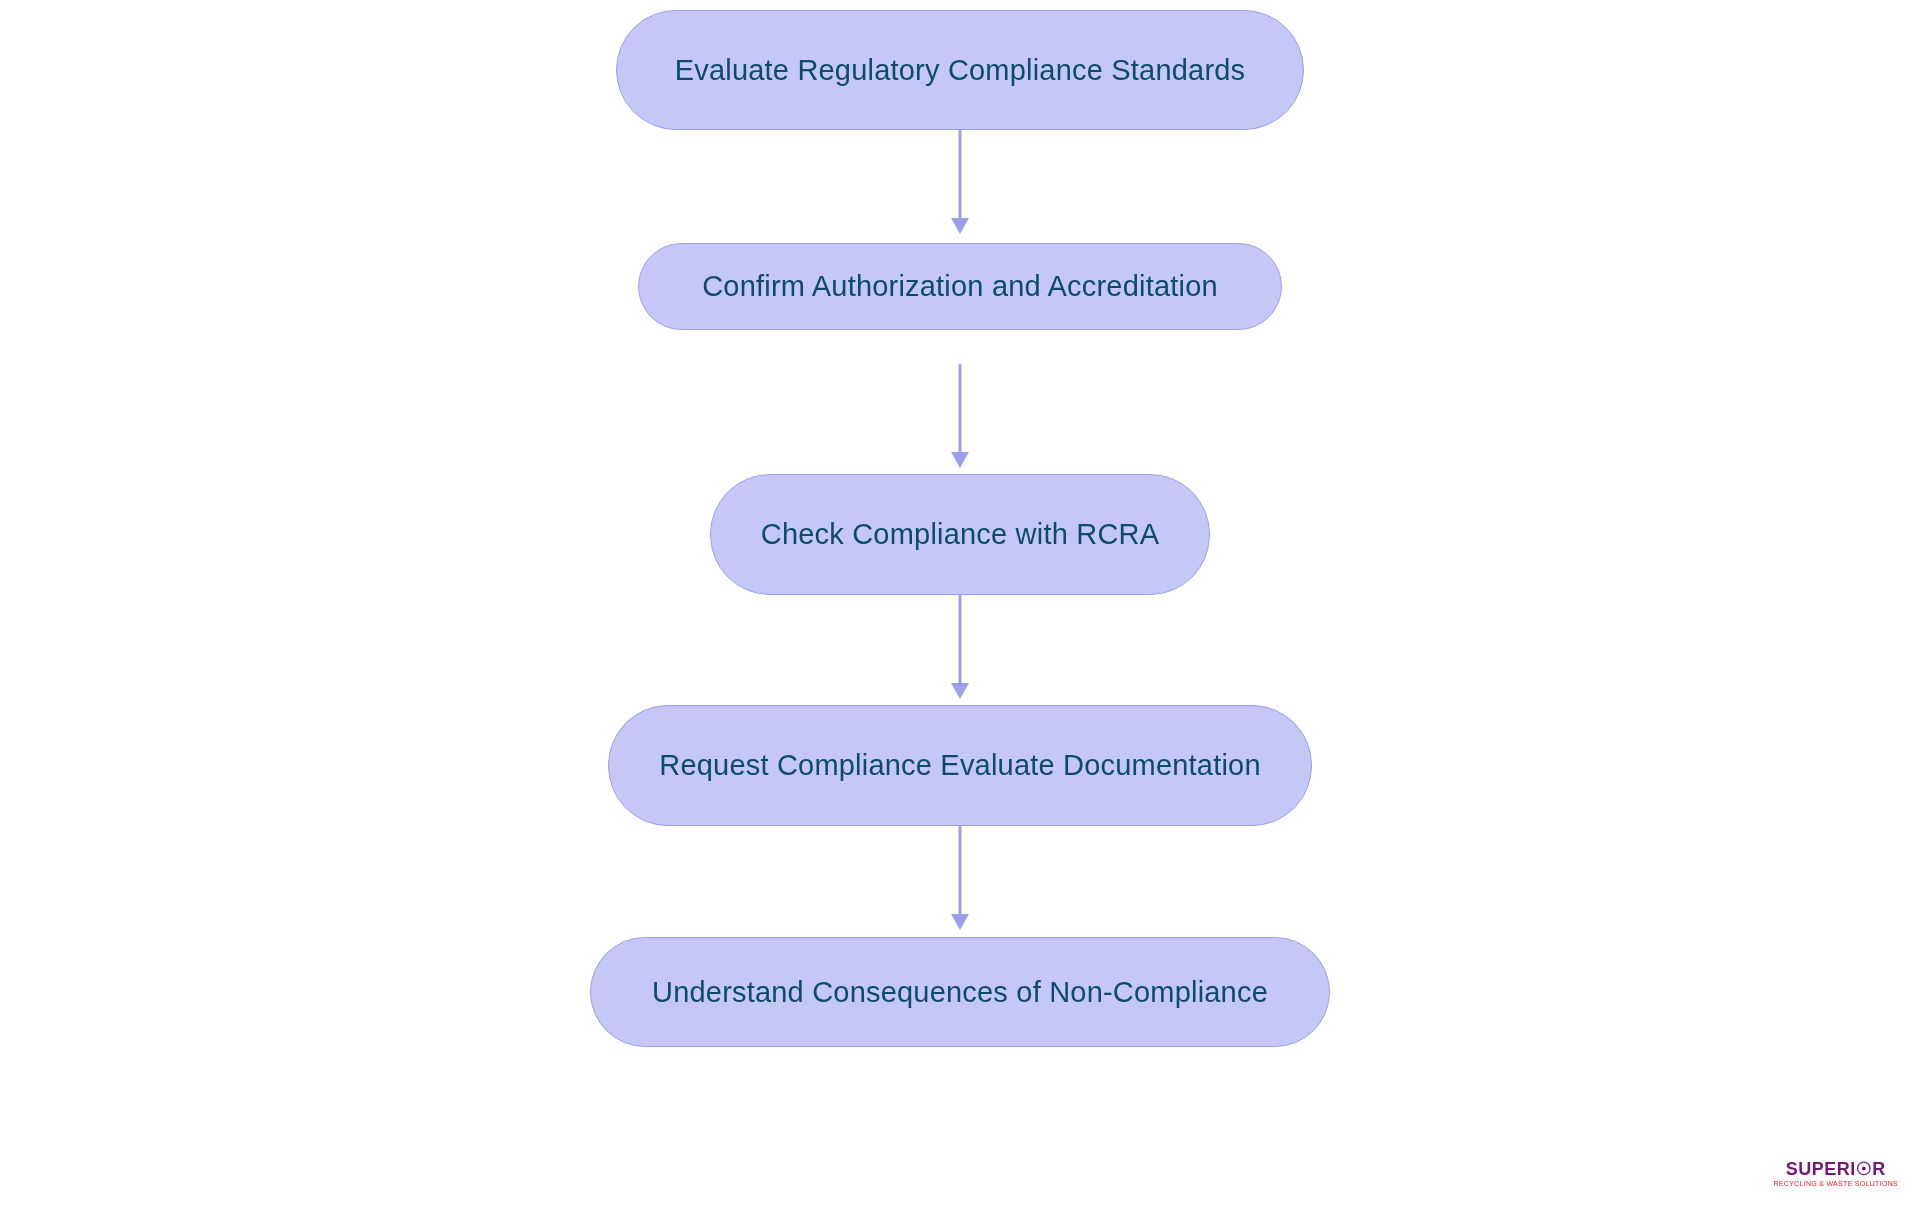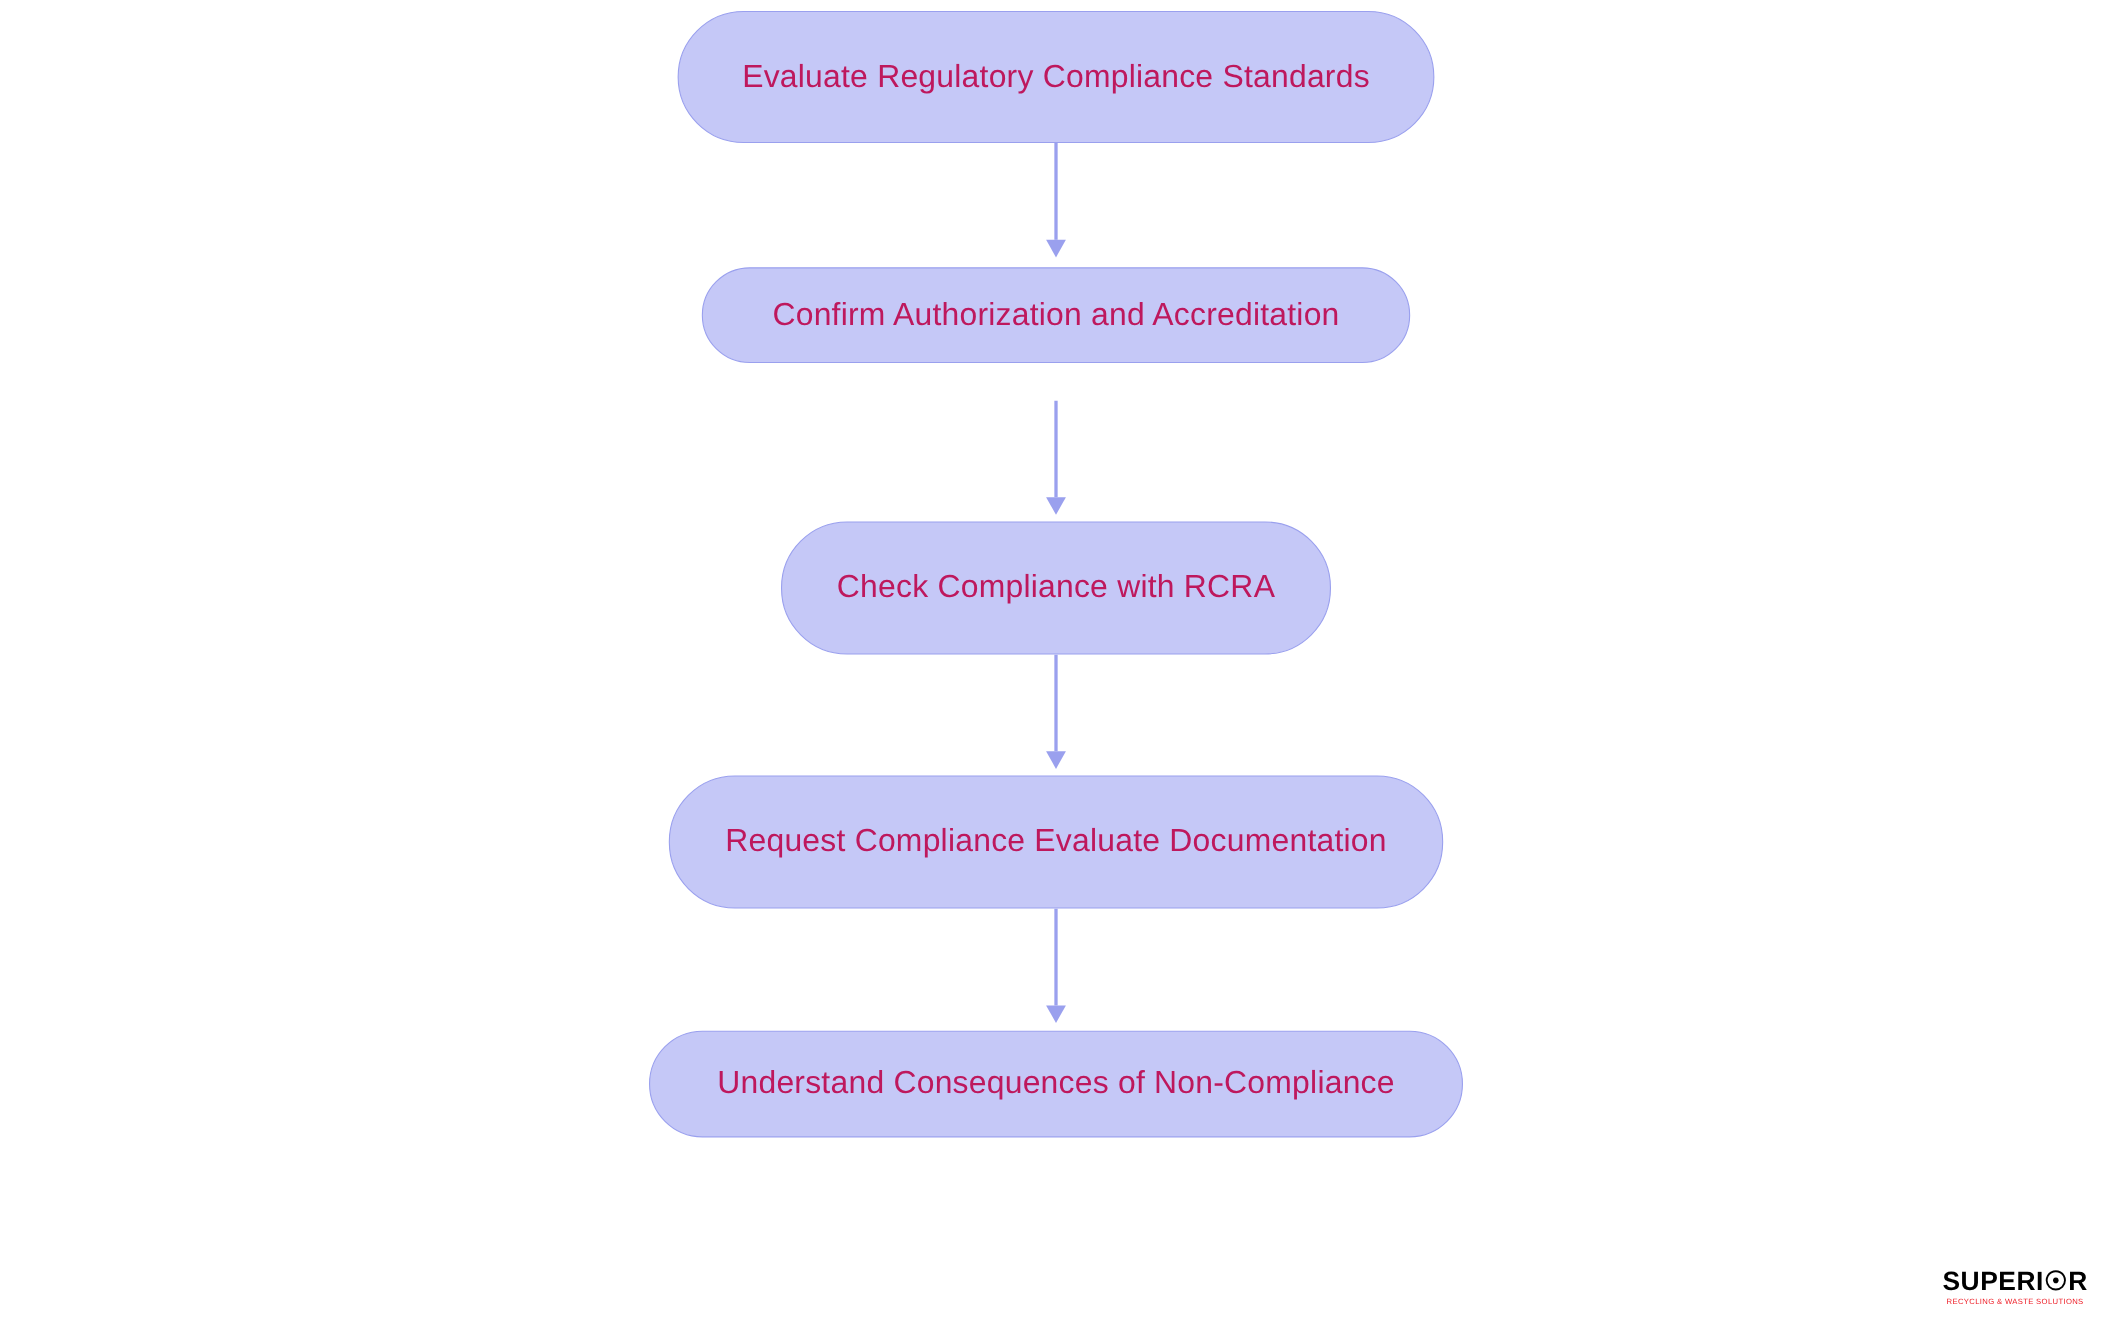--- a/index.html
+++ b/index.html
@@ -23,21 +23,21 @@
   }
   .node {
     position: absolute;
     box-sizing: border-box;
     background: #c5c8f7;
     border: 1px solid #9aa0ee;
     border-radius: 60px;
     display: flex;
     align-items: center;
     justify-content: center;
-    color: #be185d;
+    color: #0c4a6e;
     font-size: 29px;
     font-family: "Liberation Sans", sans-serif;
     letter-spacing: 0.2px;
     white-space: nowrap;
   }
   .connector {
     position: absolute;
     pointer-events: none;
   }
   .connector line {
@@ -49,23 +49,23 @@
   }
   #watermark {
     position: absolute;
     right: 22px;
     bottom: 28px;
     text-align: center;
     line-height: 1;
     user-select: none;
   }
   #watermark .wm-main {
-    font-size: 24px;
+    font-size: 18px;
     font-weight: bold;
-    color: #000000;
+    color: #701a75;
     letter-spacing: 0.5px;
     font-family: "Liberation Sans", sans-serif;
   }
   #watermark .wm-sub {
     font-size: 7px;
     color: #ee1b24;
     letter-spacing: 0.3px;
     margin-top: 2px;
     font-family: "Liberation Sans", sans-serif;
   }
@@ -104,21 +104,21 @@
   </div>
 
   <div class="node" style="left:710px; top:474px; width:500px; height:121px;">
     <span>Check Compliance with RCRA</span>
   </div>
 
   <div class="node" style="left:608px; top:705px; width:704px; height:121px;">
     <span>Request Compliance Evaluate Documentation</span>
   </div>
 
-  <div class="node" style="left:590px; top:937px; width:740px; height:97px;text-align:center;">
+  <div class="node" style="left:590px; top:937px; width:740px; height:110px;text-align:center;">
     <span>Understand Consequences of Non-Compliance</span>
   </div>
 
 </div>
 
 <div id="watermark">
   <div class="wm-main">SUPERI☉R</div>
   <div class="wm-sub">RECYCLING &amp; WASTE SOLUTIONS</div>
 </div>
 

